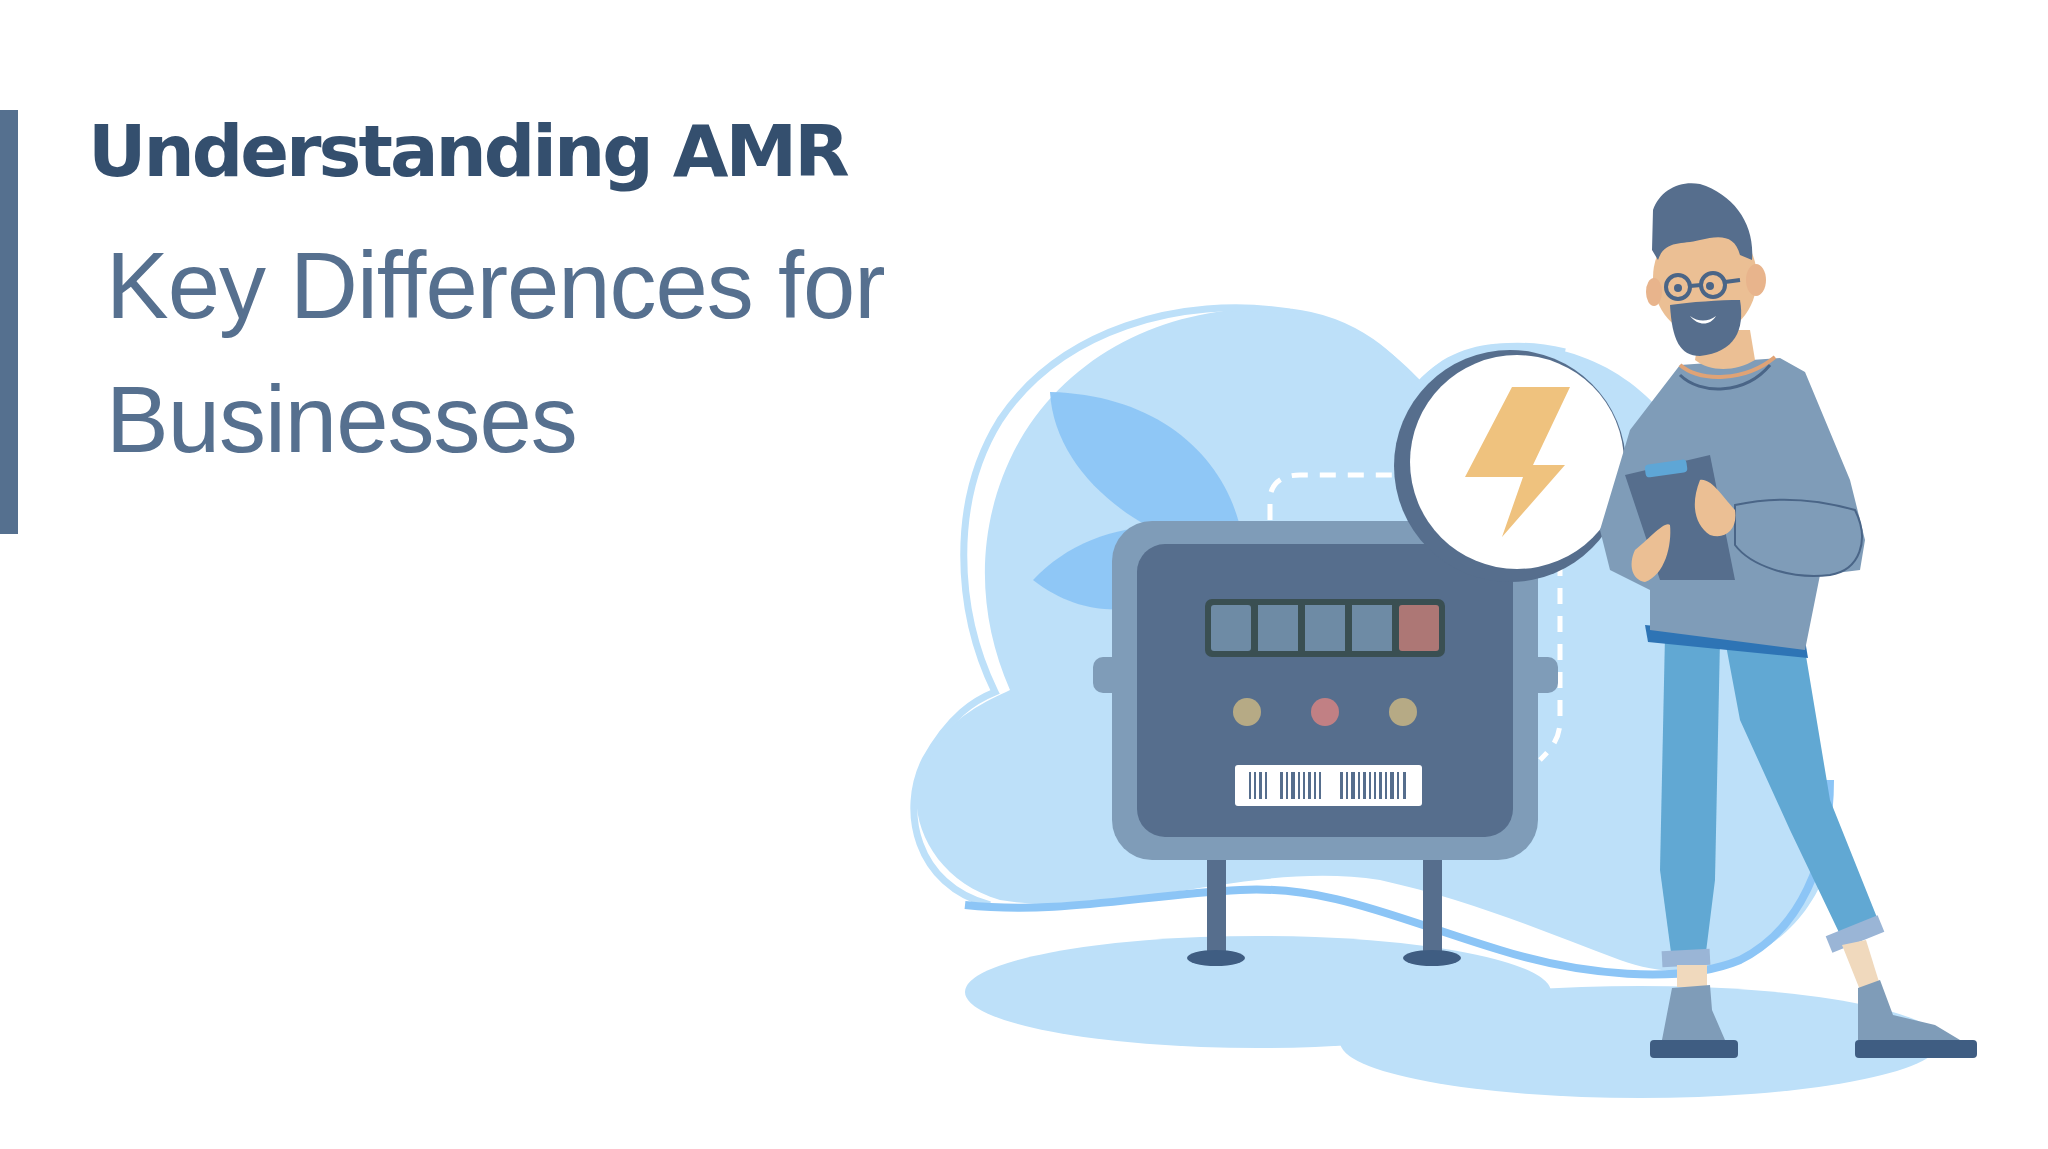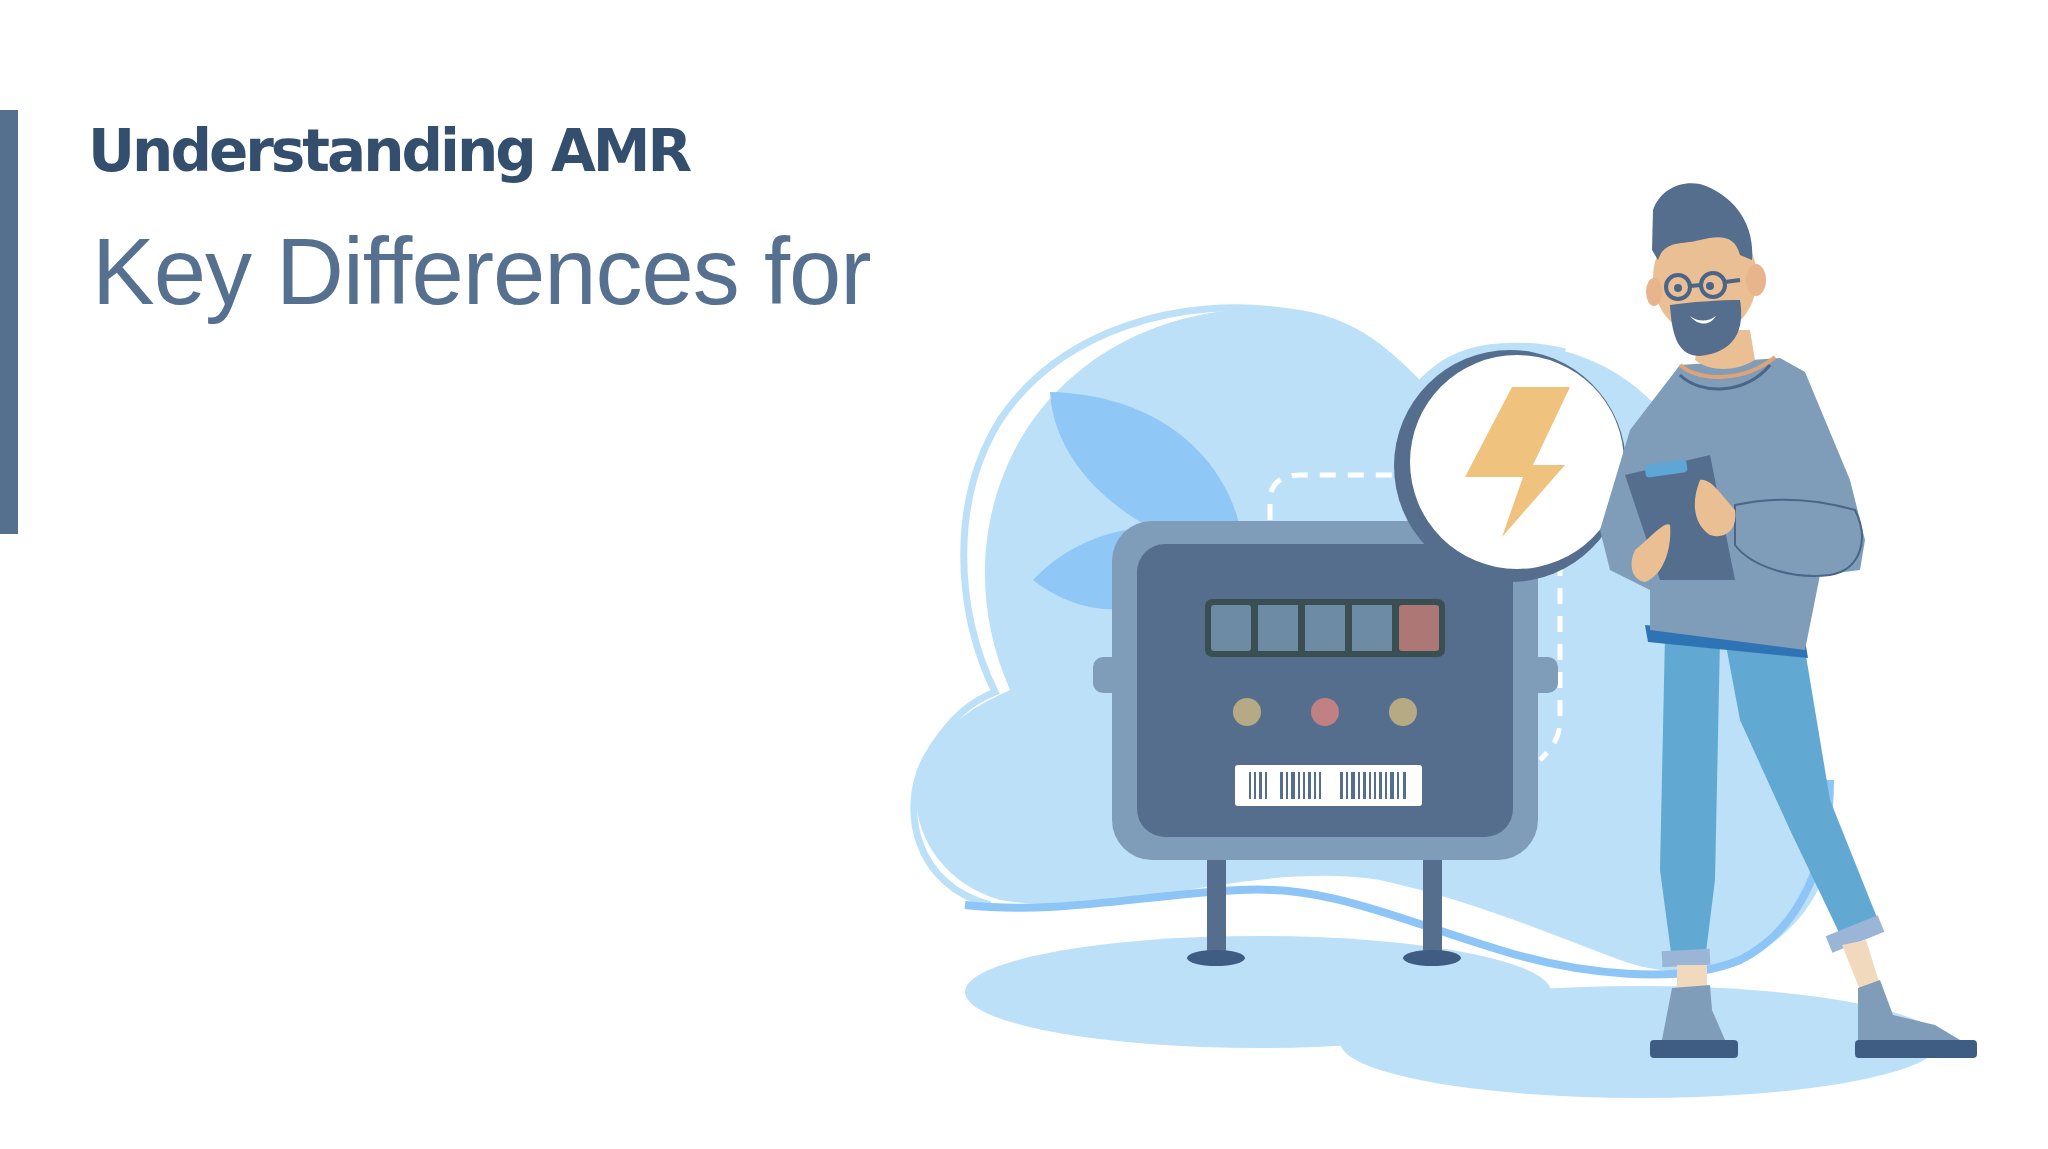--- a/index.html
+++ b/index.html
@@ -1,33 +1,34 @@
 <!DOCTYPE html>
 <html><head>
   <meta charset="utf-8">
   <style>
     html, body { margin: 0; padding: 0; background: #ffffff; }
     body { width: 2048px; height: 1149px; position: relative; overflow: hidden;
            font-family: "Liberation Sans", "DejaVu Sans", sans-serif; }
     .accent-bar { position: absolute; left: 0; top: 110px; width: 18px; height: 424px; background: #55708f; }
     .title-block { position: absolute; left: 88px; top: 92px; width: 960px; }
     .title-bold { font-family: "DejaVu Sans", "Liberation Sans", sans-serif; font-weight: bold;
-                  color: #344f6e; font-size: 58px; line-height: 118px; letter-spacing: -3px; margin: 0; white-space: nowrap; }
+                  color: #344f6e; font-size: 72px; line-height: 118px; letter-spacing: -3px; margin: 0; white-space: nowrap; }
     .title-light { font-family: "Liberation Sans", "DejaVu Sans", sans-serif; font-weight: normal;
-                   color: #56708f; font-size: 94px; line-height: 116px; letter-spacing: -1px; margin: 4px; white-space: nowrap; }
+                   color: #56708f; font-size: 94px; line-height: 116px; letter-spacing: -1px; margin: 18px; white-space: nowrap; }
     .illustration { position: absolute; left: 0; top: 0; width: 2048px; height: 1149px; pointer-events: none; }
   </style>
 </head>
 <body>
 
 <div class="accent-bar"></div>
 
 <div class="title-block">
   <p class="title-bold">Understanding AMR</p>
   <p class="title-light">Key Differences for</p>
+  <p class="title-light">Businesses</p>
 </div>
 
 <svg class="illustration" viewBox="0 0 2048 1149" xmlns="http://www.w3.org/2000/svg">
 
   <g>
     <ellipse cx="1258" cy="992" rx="293" ry="56" fill="#bde0f9"></ellipse>
     <ellipse cx="1640" cy="1042" rx="300" ry="56" fill="#bde0f9"></ellipse>
   </g>
 
   <g>

